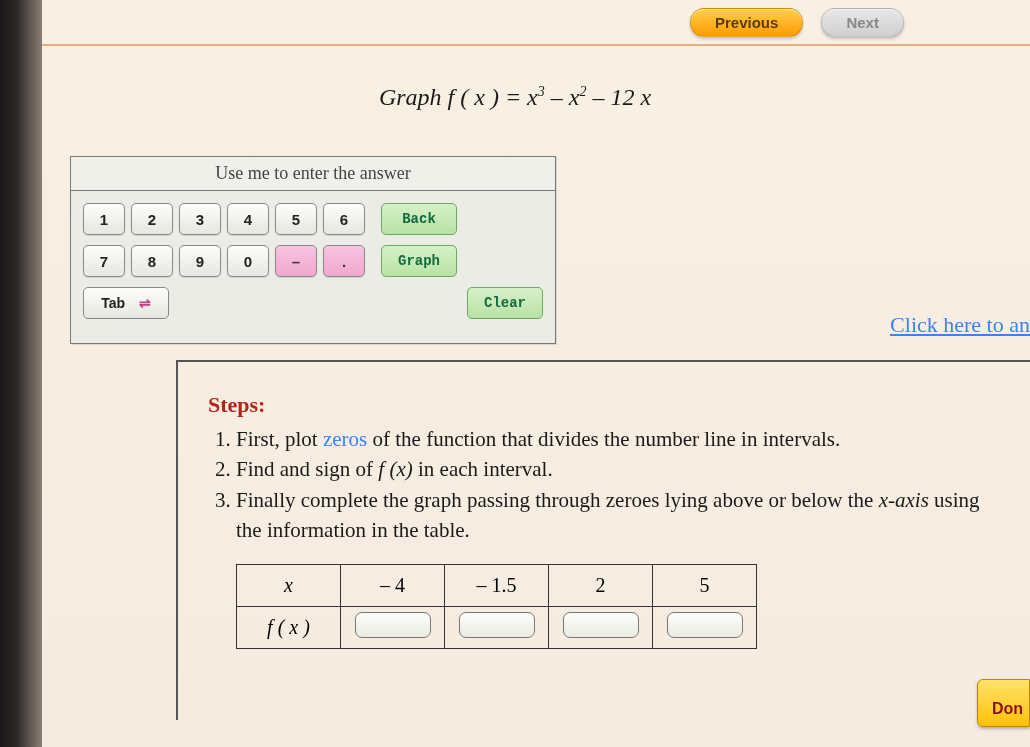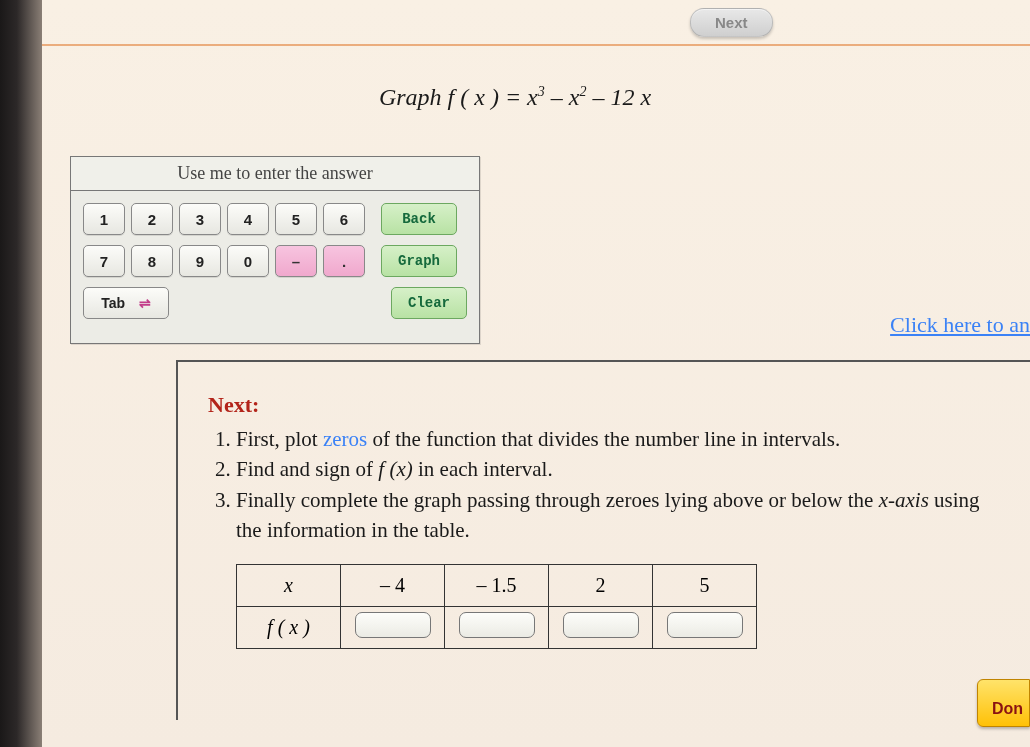--- a/index.html
+++ b/index.html
@@ -58,21 +58,21 @@
     font-size: 24px;
     font-style: italic;
     color: #1a1a1a;
   }
   .problem-title .fn { font-style: italic; }
   .problem-title sup { font-size: 14px; }
   .keypad-panel {
     position: absolute;
     top: 156px;
     left: 70px;
-    width: 410px;
+    width: 486px;
     border: 1px solid #777;
     background: #ecece6;
     box-shadow: 1px 1px 0 rgba(0,0,0,0.1);
   }
   .keypad-header {
     background: #f0f0ea;
     border-bottom: 1px solid #777;
     text-align: center;
     font-family: Georgia, serif;
     font-size: 18px;
@@ -206,20 +206,21 @@
     padding: 20px 6px 8px 14px;
     box-shadow: 0 2px 3px rgba(0,0,0,0.25);
   }
 </style>
 </head>
 <body>
 
 <div class="left-edge"></div>
 
 <div class="top-nav">
+  <div class="nav-btn nav-prev">Previous</div>
   <div class="nav-btn nav-next">Next</div>
 </div>
 <div class="top-rule"></div>
 
 <div class="problem-title">
   <span>Graph  </span>
   <span class="fn">f ( x )  =  x</span><sup>3</sup><span class="fn"> – x</span><sup>2</sup><span class="fn"> –  12 x</span>
 </div>
 
 <div class="keypad-panel">
@@ -249,21 +250,21 @@
         <span class="tab-glyph">⇌</span>
       </div>
       <div class="key-action">Clear</div>
     </div>
   </div>
 </div>
 
 <div class="click-link">Click here to an</div>
 
 <div class="steps-box">
-  <div class="steps-heading">Next:</div>
+  <div class="steps-heading">Steps:</div>
   <ol class="steps-list">
     <li>
       <span>First, plot </span><span class="zeros">zeros</span><span> of the function that divides the number line in intervals.</span>
     </li>
     <li>
       <span>Find and sign of </span><span class="italic">f (x)</span><span> in each interval.</span>
     </li>
     <li>
       <span>Finally complete the graph passing through zeroes lying above or below the </span><span class="italic">x-axis</span><span> using the information in the table.</span>
     </li>

